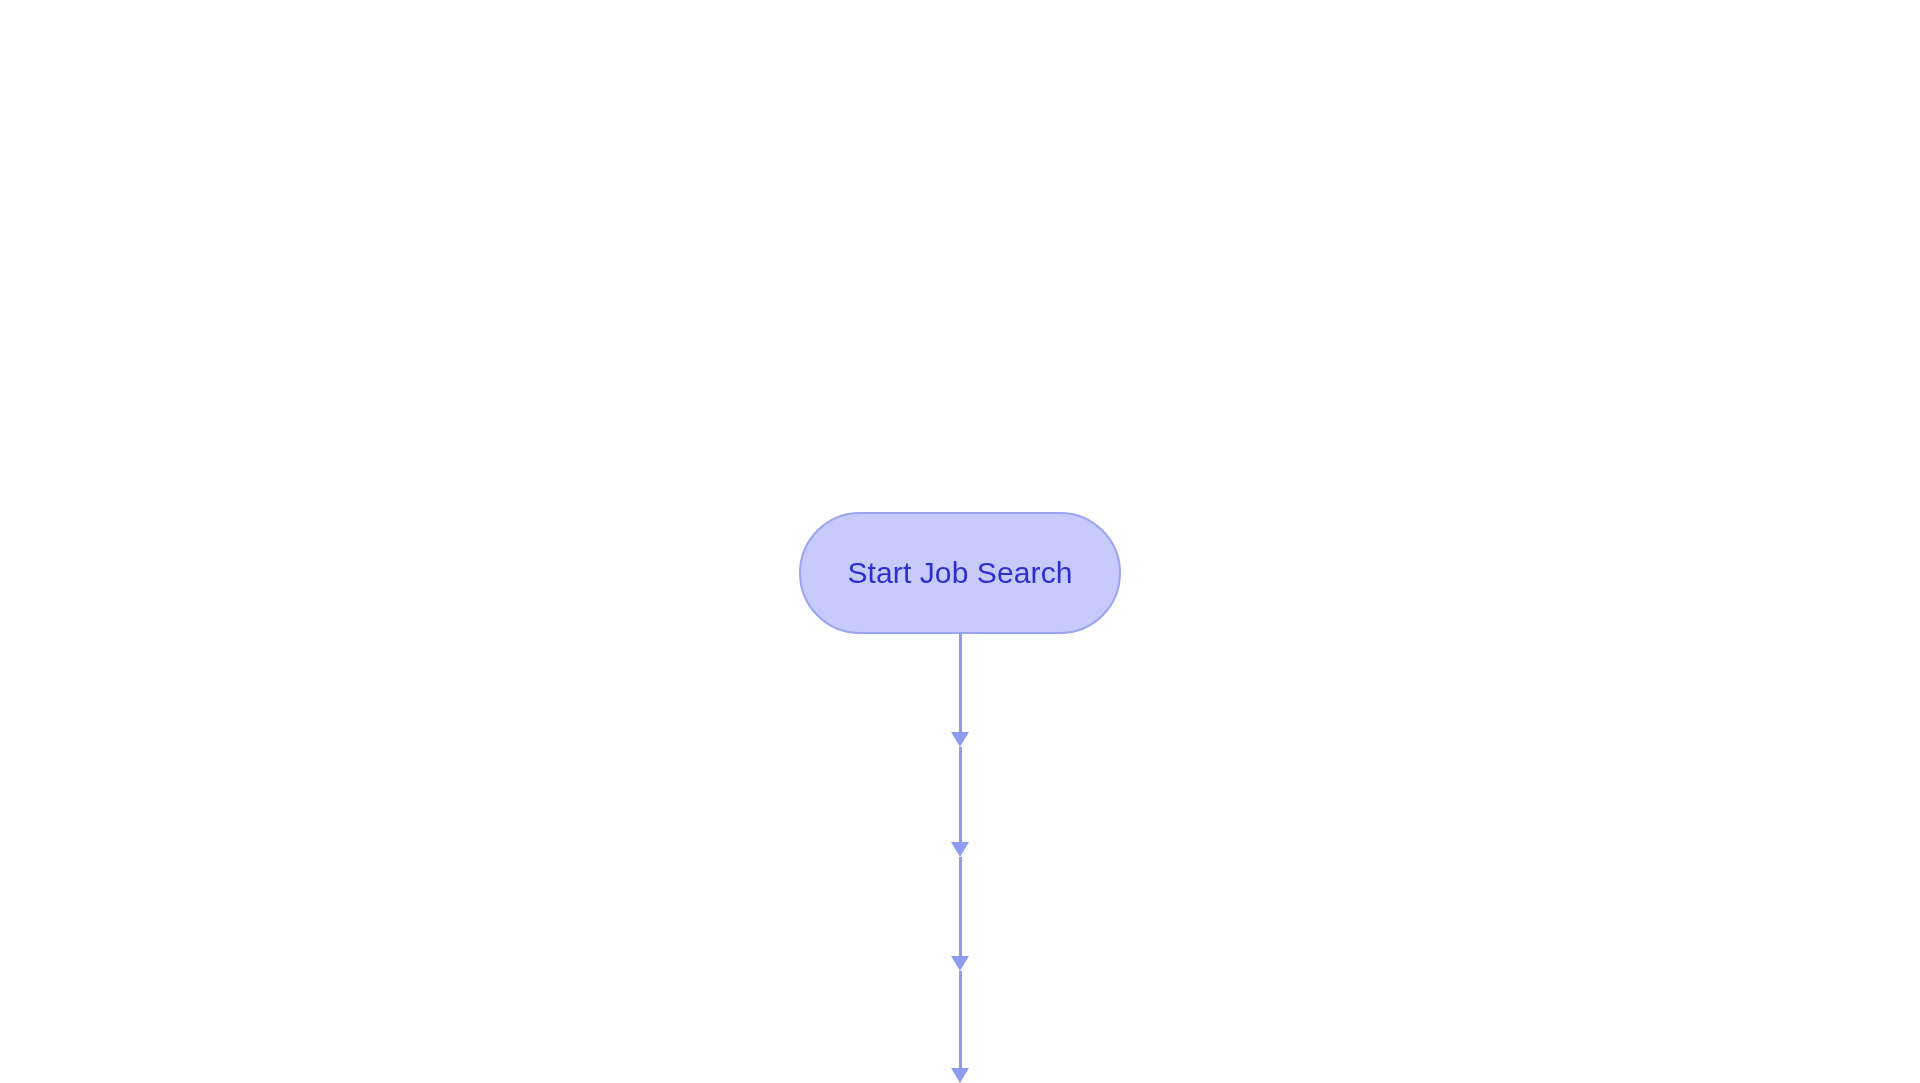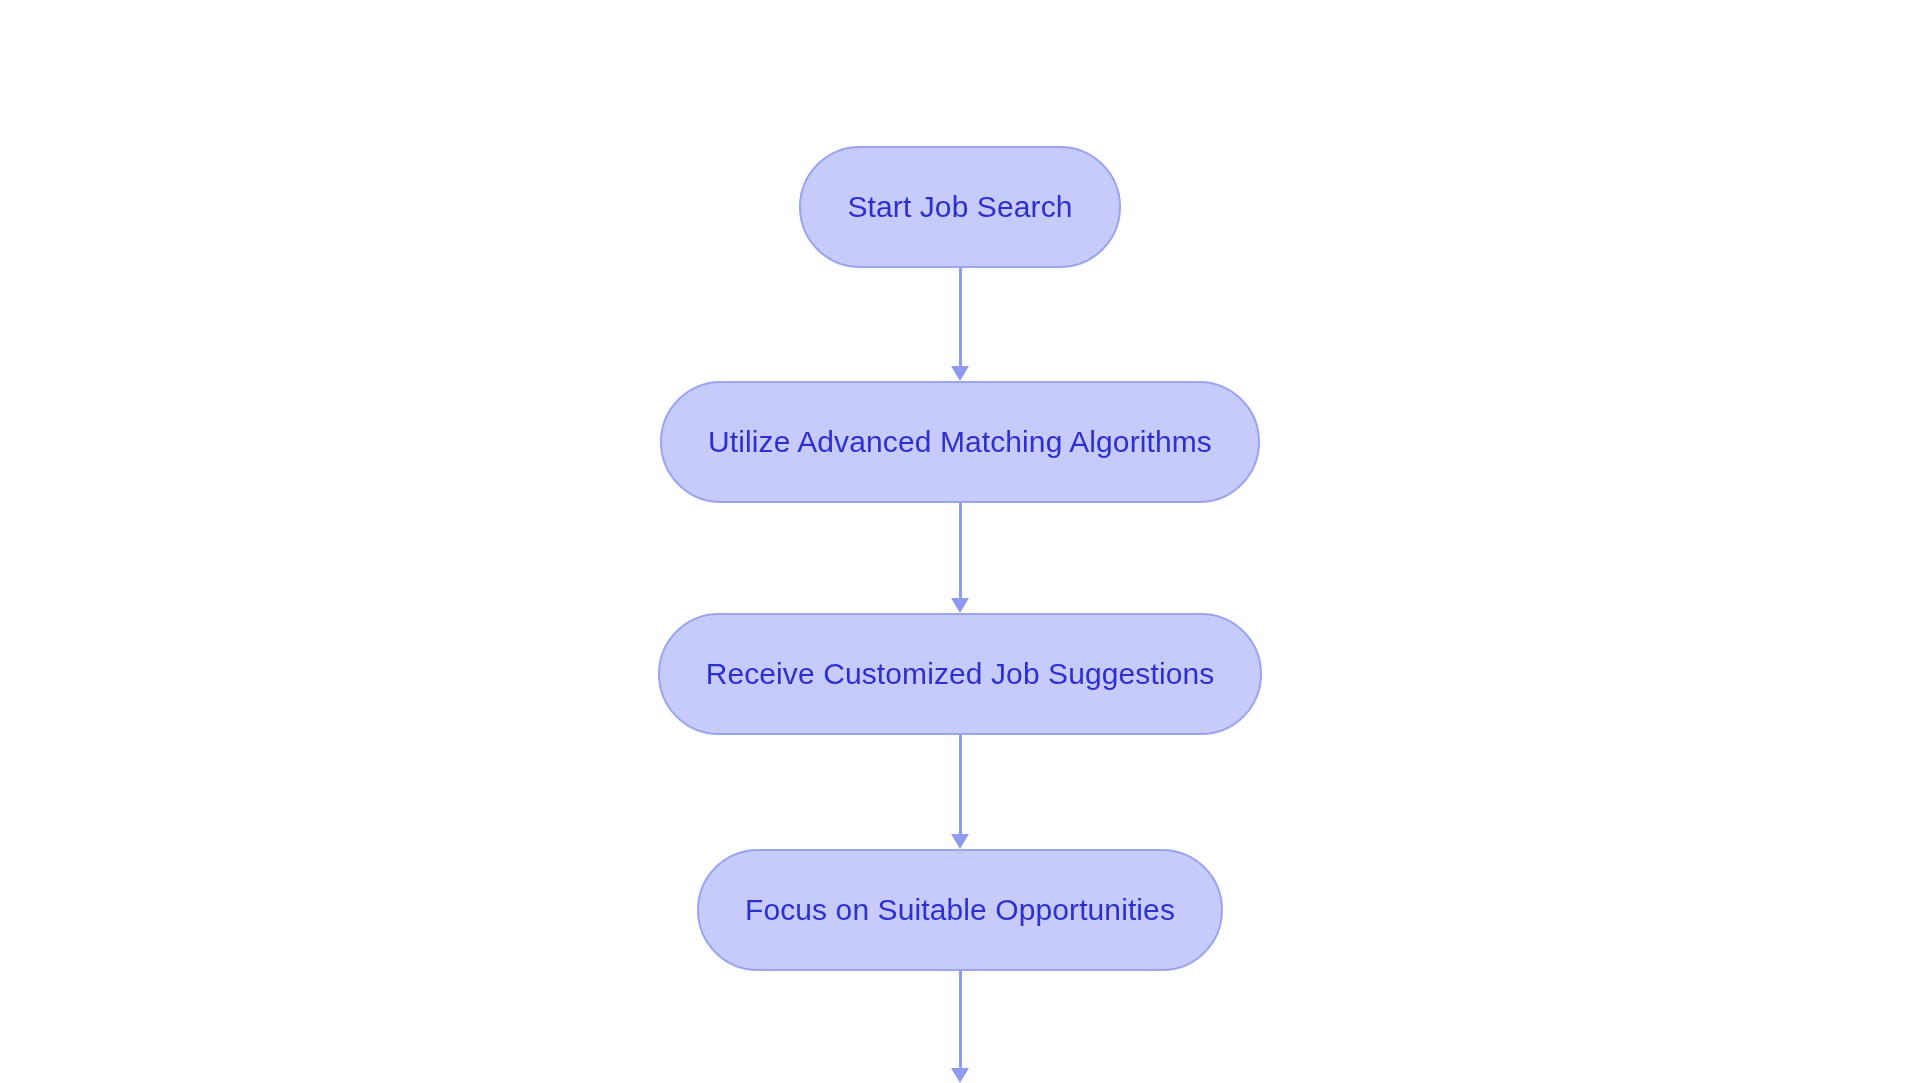--- a/index.html
+++ b/index.html
@@ -96,41 +96,32 @@
 
     <div class="node node-1">
       <span class="node-label">Start Job Search</span>
     </div>
 
     <div class="connector gap-1">
       <div class="connector-line"></div>
       <div class="connector-arrow"></div>
     </div>
 
-    <div class="node node-2">
-      <span class="node-label">Utilize Advanced Matching Algorithms</span>
-    </div>
 
     <div class="connector gap-2">
       <div class="connector-line"></div>
       <div class="connector-arrow"></div>
     </div>
 
-    <div class="node node-3">
-      <span class="node-label">Receive Customized Job Suggestions</span>
-    </div>
 
     <div class="connector gap-3">
       <div class="connector-line"></div>
       <div class="connector-arrow"></div>
     </div>
 
-    <div class="node node-4">
-      <span class="node-label">Focus on Suitable Opportunities</span>
-    </div>
 
     <div class="connector gap-4">
       <div class="connector-line"></div>
       <div class="connector-arrow"></div>
     </div>
 
 
   </div>
 </div>
 

